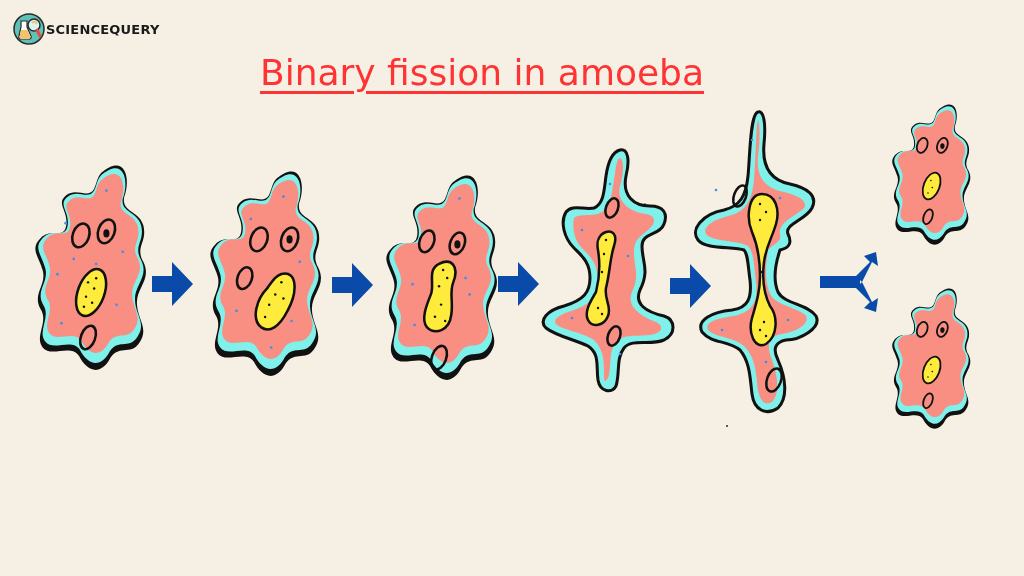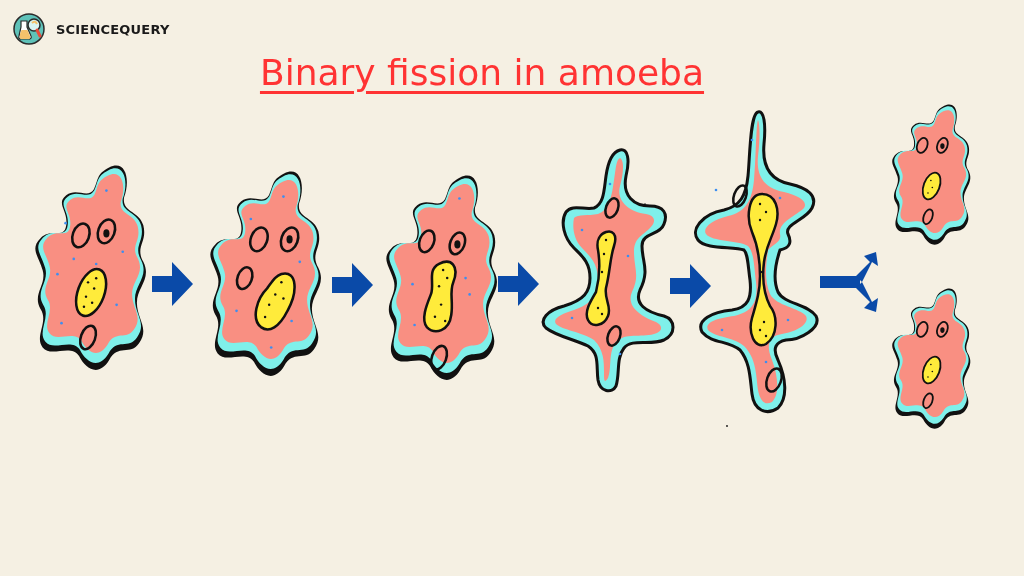--- a/index.html
+++ b/index.html
@@ -4,21 +4,21 @@
   <style>
     html, body { margin: 0; padding: 0; }
     body {
       width: 1024px; height: 576px; overflow: hidden;
       background: #f5f0e3;
       font-family: "DejaVu Sans", sans-serif;
       position: relative;
     }
     .brand {
       position: absolute; left: 12px; top: 12px;
-      display: flex; align-items: center; gap: 10px;
+      display: flex; align-items: center; gap: 0;
     }
     .brand-logo { width: 34px; height: 34px; }
     .brand-name {
       font-family: "DejaVu Sans", sans-serif;
       font-weight: bold; font-size: 13px; color: #1a1a1a;
       letter-spacing: 0.2px;
     }
     .title {
       position: absolute; left: 0; right: 0; top: 52px;
       text-align: center;

